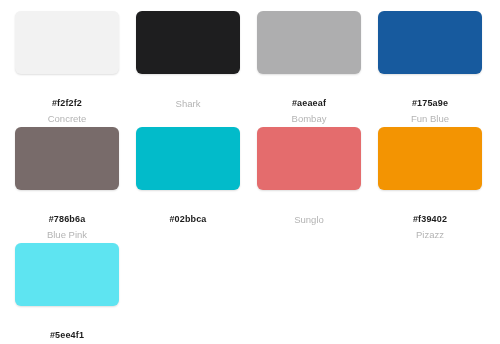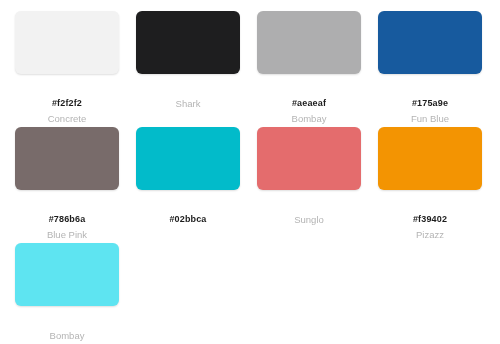--- a/index.html
+++ b/index.html
@@ -110,20 +110,21 @@
     <div class="swatch-cell">
       <div class="chip" style="background: rgb(243, 148, 2);"></div>
       <div class="labels">
         <div class="hex">#f39402</div>
         <div class="cname">Pizazz</div>
       </div>
     </div>
     <div class="swatch-cell">
       <div class="chip" style="background: rgb(94, 228, 241);"></div>
       <div class="labels">
+        <div class="hex">#5ee4f1</div>
         <div class="cname">Bombay</div>
       </div>
     </div>
     <div class="swatch-cell empty">
       <div class="chip"></div>
       <div class="labels">
         <div class="hex"></div>
         <div class="cname"></div>
       </div>
     </div>

